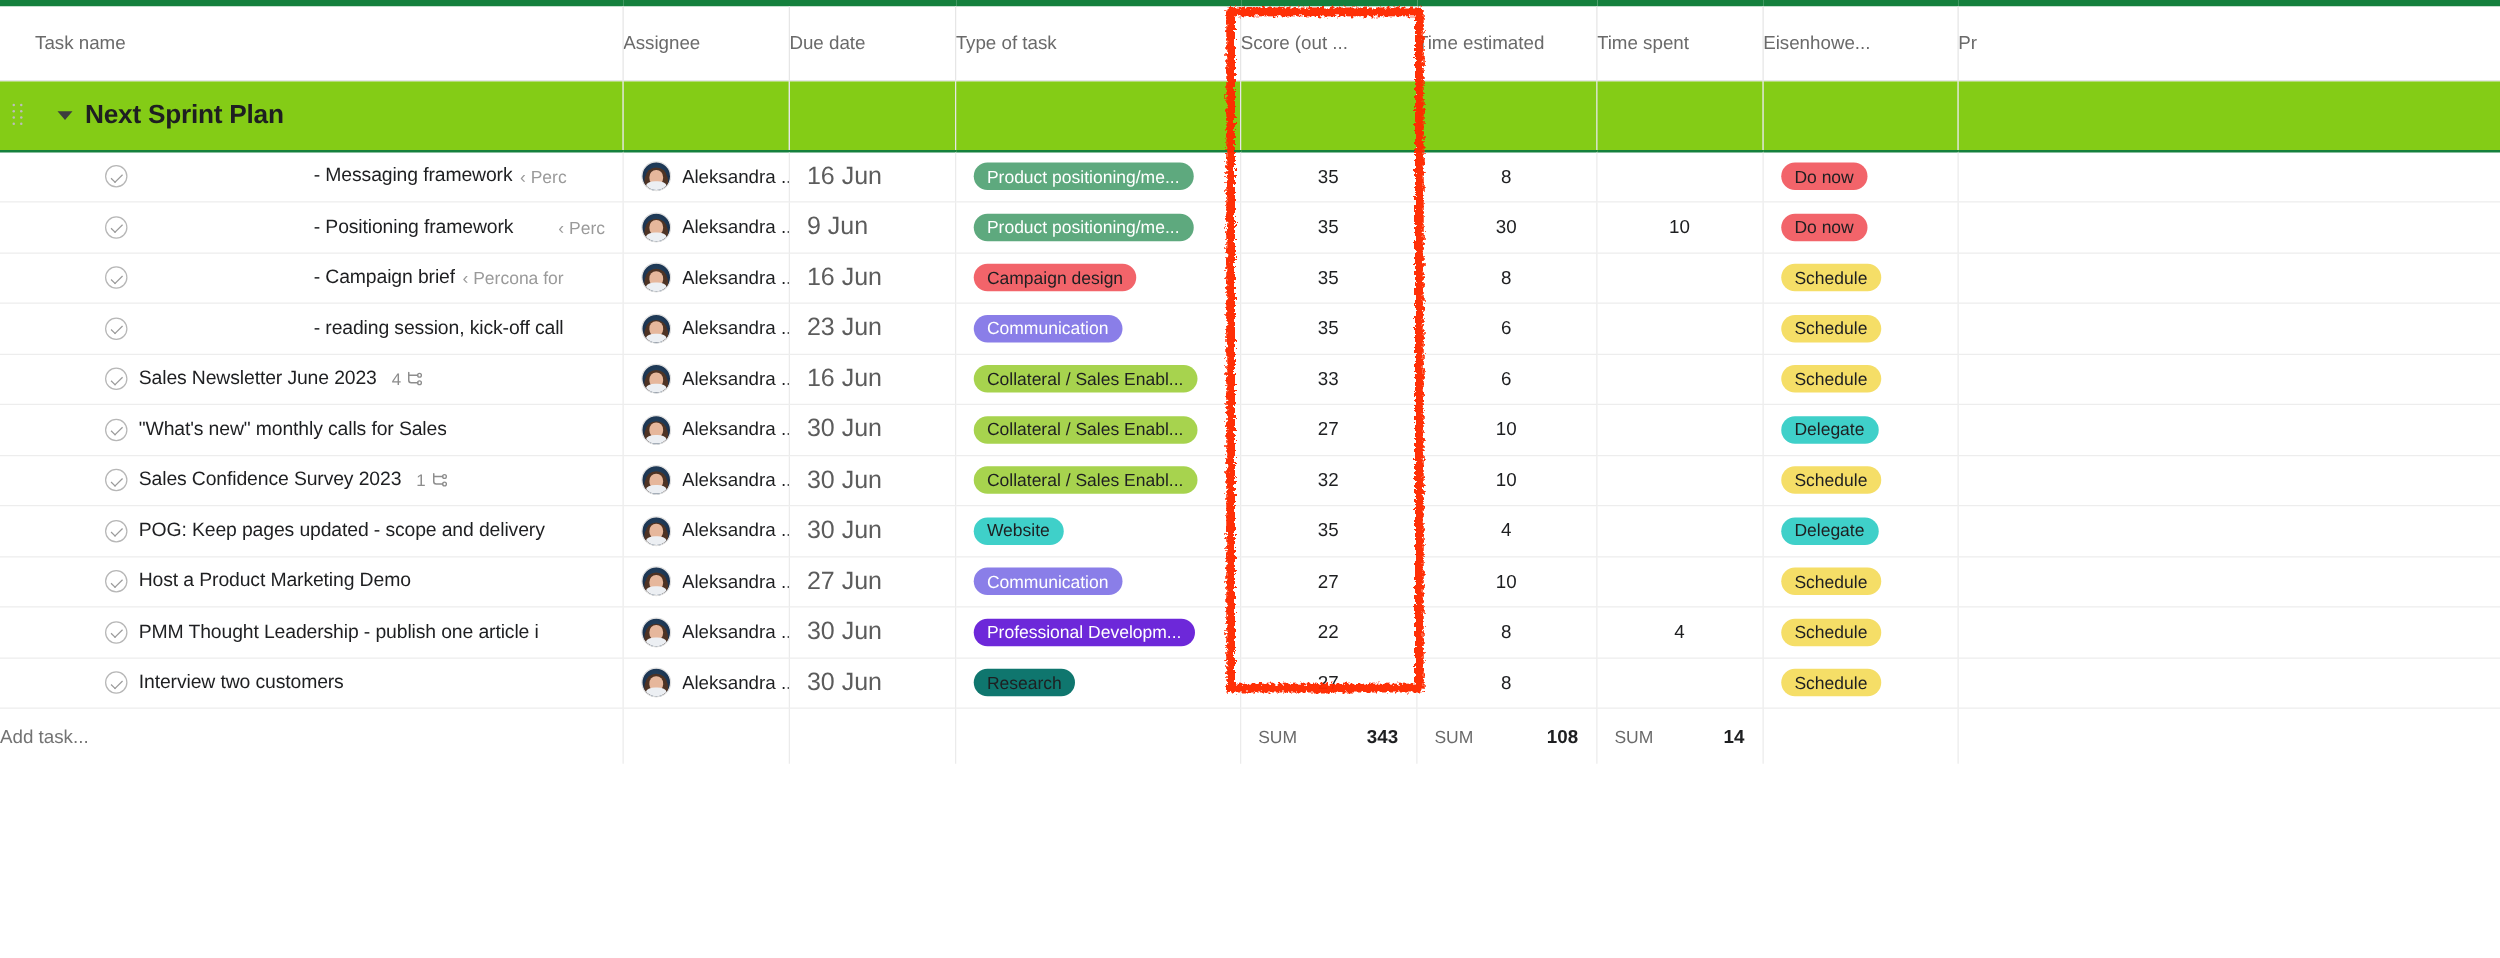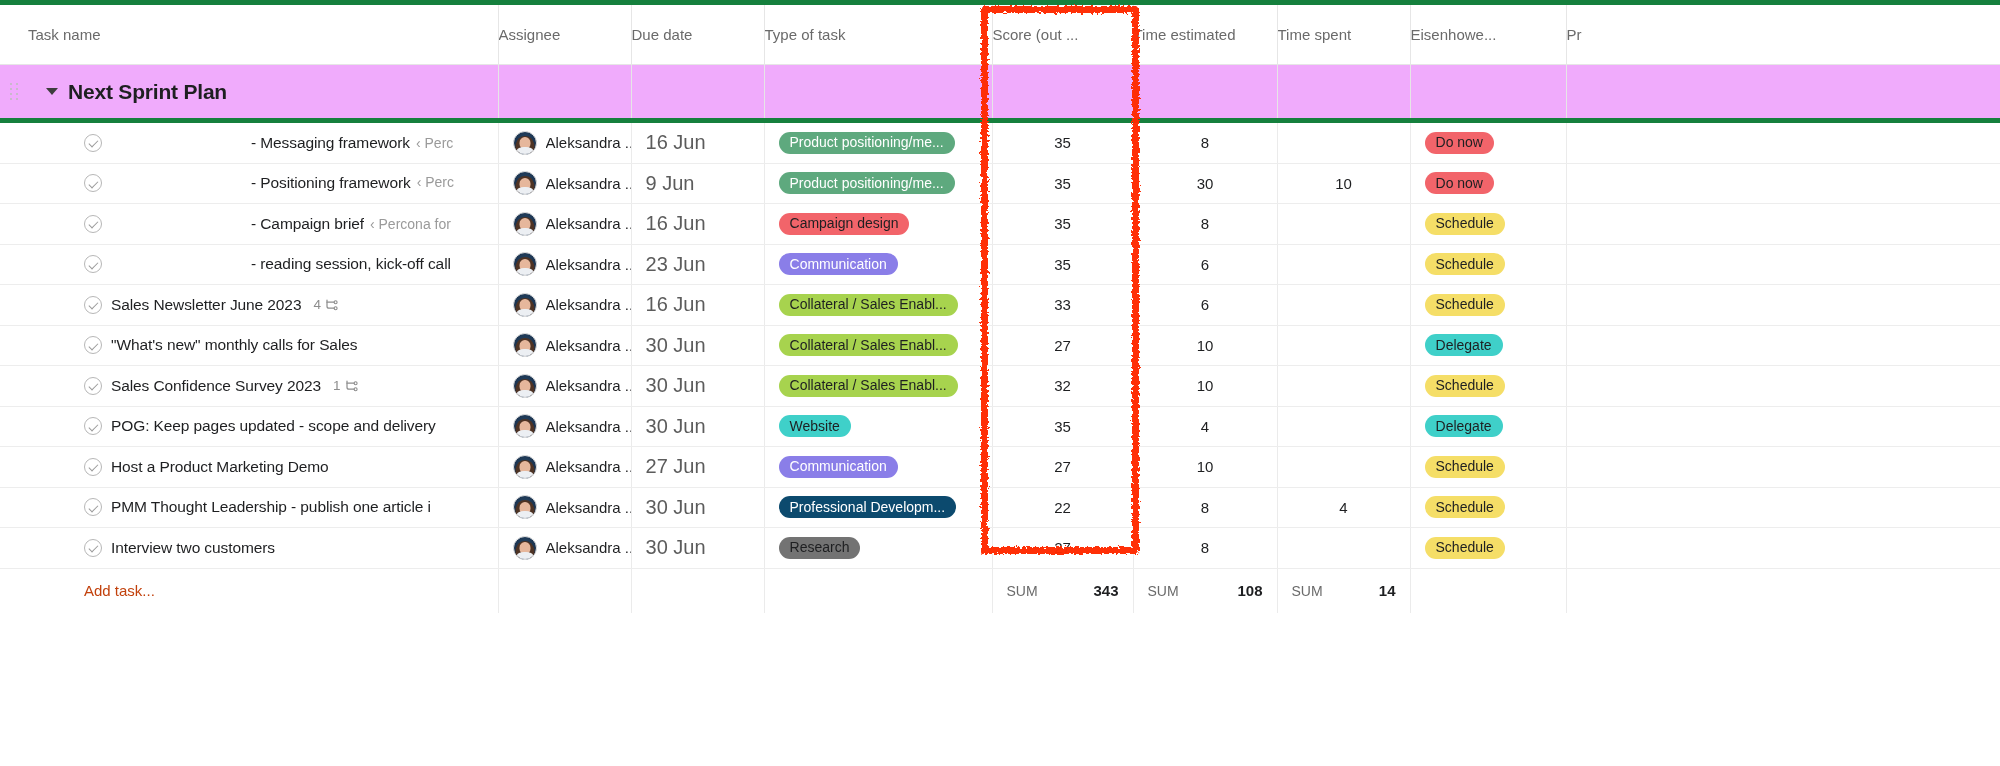--- a/index.html
+++ b/index.html
@@ -44,23 +44,23 @@
     background: #fff;
   }
   .hdr-cell.first { border-left: none; padding-left: 28px; }
   .hdr-cell.nodivr { border-right: none; }
   .hdr-topline { border-top: 5px solid #15803d; }
 
   
   .sec-row { height: 56px; }
   .sec-cell {
     height: 56px;
-    border-bottom: 5px solid #15803d;
+    border-bottom: 2px solid #15803d;
     border-right: 1px solid #e6e6e6;
-    background: #f0abfc;
+    background: #84cc16;
     vertical-align: middle;
   }
   .sec-cell.nodivr { border-right: none; }
   .sec-title-wrap { display:flex; align-items:center; gap:10px; padding-left:10px; }
   .drag-dots {
     width: 10px; height: 16px; flex:0 0 auto;
     display:grid; grid-template-columns: 3px 3px; grid-template-rows: repeat(4, 3px);
     gap: 2px 3px; align-content:center;
   }
   .drag-dots i { display:block; width:2px; height:2px; background:#bdbdbd; border-radius:50%; }
@@ -145,21 +145,21 @@
     font-size:14px; line-height:15px; color:#1e1f21; white-space:nowrap;
   }
 
   
   .add-row { height: 44px; }
   .add-cell {
     height:44px; border-right:1px solid #ebebeb; border-bottom:none;
     vertical-align:middle; background:#fff;
   }
   .add-cell.nodivr { border-right:none; }
-  .add-label { padding-left:84px; font-size:15px; color:#c2410c; }
+  .add-label { font-size:15px; color:#737373; }
 
   .sum-wrap { display:flex; align-items:center; justify-content:space-between; padding:0 14px; height:44px; }
   .sum-lbl { font-size:14px; color:#6a6a6a; }
   .sum-val { font-size:15px; color:#1e1f21; font-weight:700; }
 
   
   #annot {
     position:absolute;
     left:981px; top:6px; width:158px; height:548px;
     border: 7px solid #ff2b00;
@@ -279,21 +279,21 @@
               <span class="badge" style="background:#F2646A">Do now</span>
             </div>
           </td>
           <td class="tcell nodivr"></td>
         </tr>
         <tr class="task-row">
           <td class="tcell nodivr"></td>
           <td class="tcell">
             <div class="name-wrap">
               <span class="chk"></span>
-              <span style="flex:1;display:flex;align-items:flex-start;overflow:hidden;padding-left:140px;">
+              <span style="flex:1;display:flex;align-items:center;overflow:hidden;padding-left:140px;gap:30px;">
                 <span class="nm">- Positioning framework</span>
                 <span class="crumb">‹ Perc</span>
               </span>
             </div>
           </td>
           <td class="tcell">
             <div class="assignee-wrap">
               <span class="avatar">
                 <span class="hair"></span>
                 <span class="face"></span>
@@ -617,21 +617,21 @@
                 <span class="shirt"></span>
               </span>
               <span class="assignee-name">Aleksandra ...</span>
             </div>
           </td>
           <td class="tcell">
             <div class="due">30 Jun</div>
           </td>
           <td class="tcell">
             <div class="tag-wrap">
-              <span class="tag" style="background:#0c4a6e;color:#ffffff">Professional Developm...</span>
+              <span class="tag" style="background:#6d28d9;color:#ffffff">Professional Developm...</span>
             </div>
           </td>
           <td class="tcell num">22</td>
           <td class="tcell num">8</td>
           <td class="tcell num">4</td>
           <td class="tcell">
             <div class="badge-wrap">
               <span class="badge" style="background:#F5DE67">Schedule</span>
             </div>
           </td>
@@ -655,21 +655,21 @@
                 <span class="shirt"></span>
               </span>
               <span class="assignee-name">Aleksandra ...</span>
             </div>
           </td>
           <td class="tcell">
             <div class="due">30 Jun</div>
           </td>
           <td class="tcell">
             <div class="tag-wrap">
-              <span class="tag" style="background:#737373;color:#1e1f21">Research</span>
+              <span class="tag" style="background:#0f766e;color:#1e1f21">Research</span>
             </div>
           </td>
           <td class="tcell num">27</td>
           <td class="tcell num">8</td>
           <td class="tcell num"></td>
           <td class="tcell">
             <div class="badge-wrap">
               <span class="badge" style="background:#F5DE67">Schedule</span>
             </div>
           </td>

